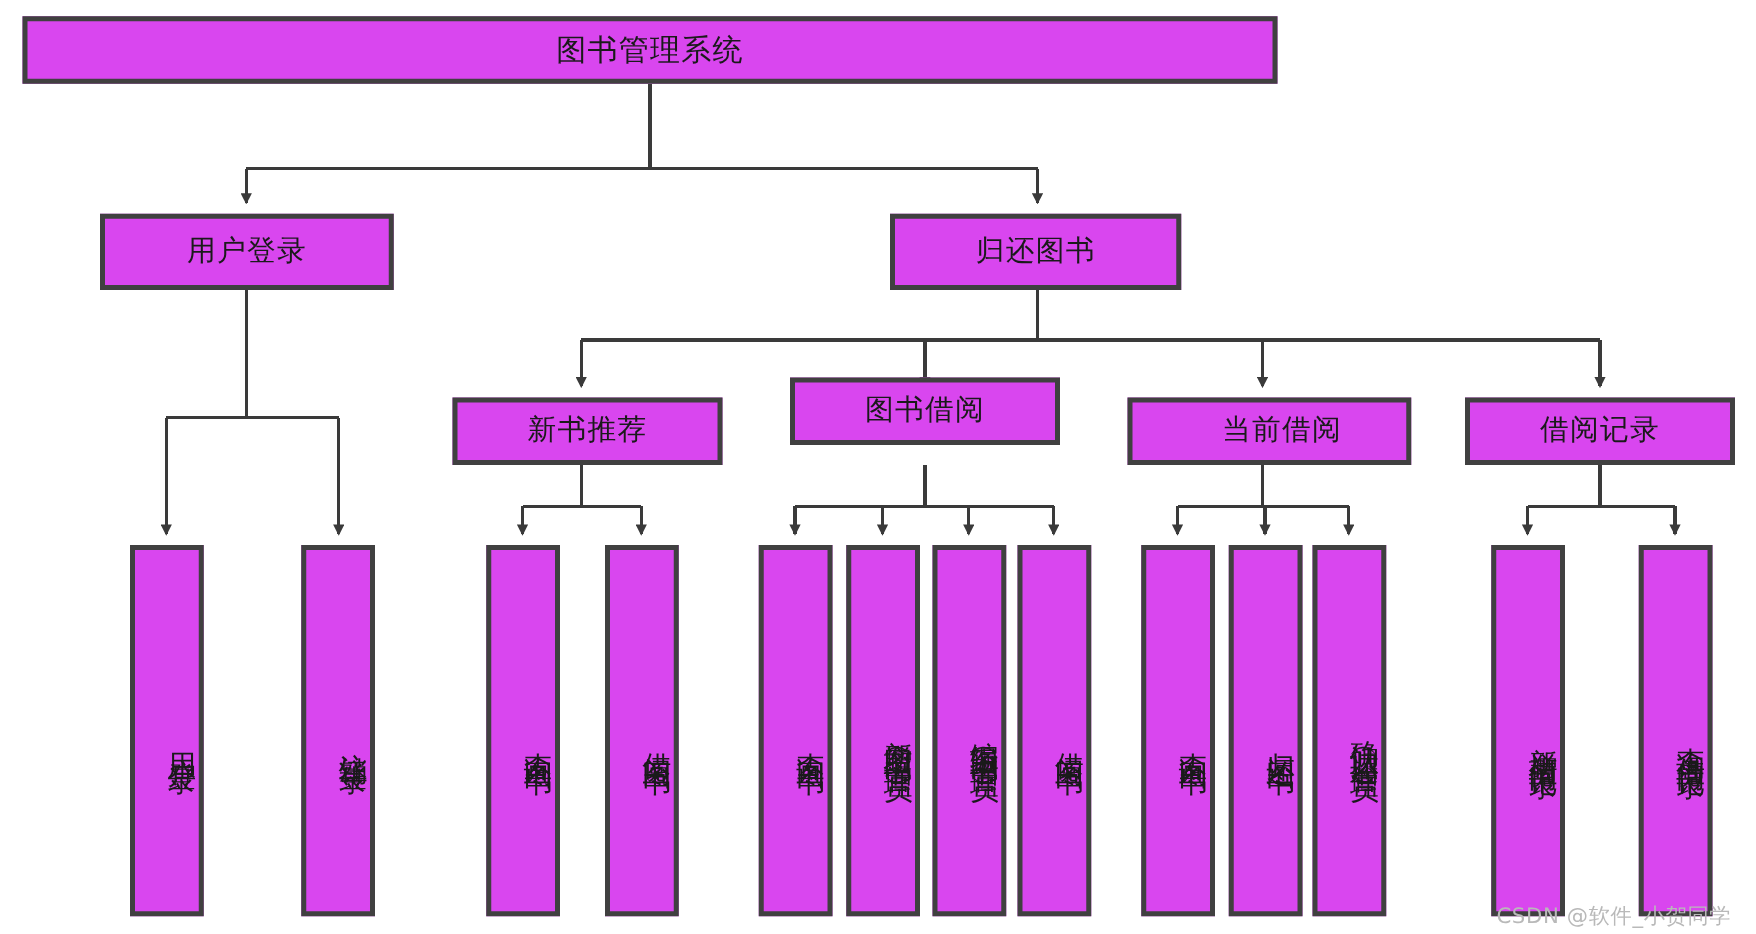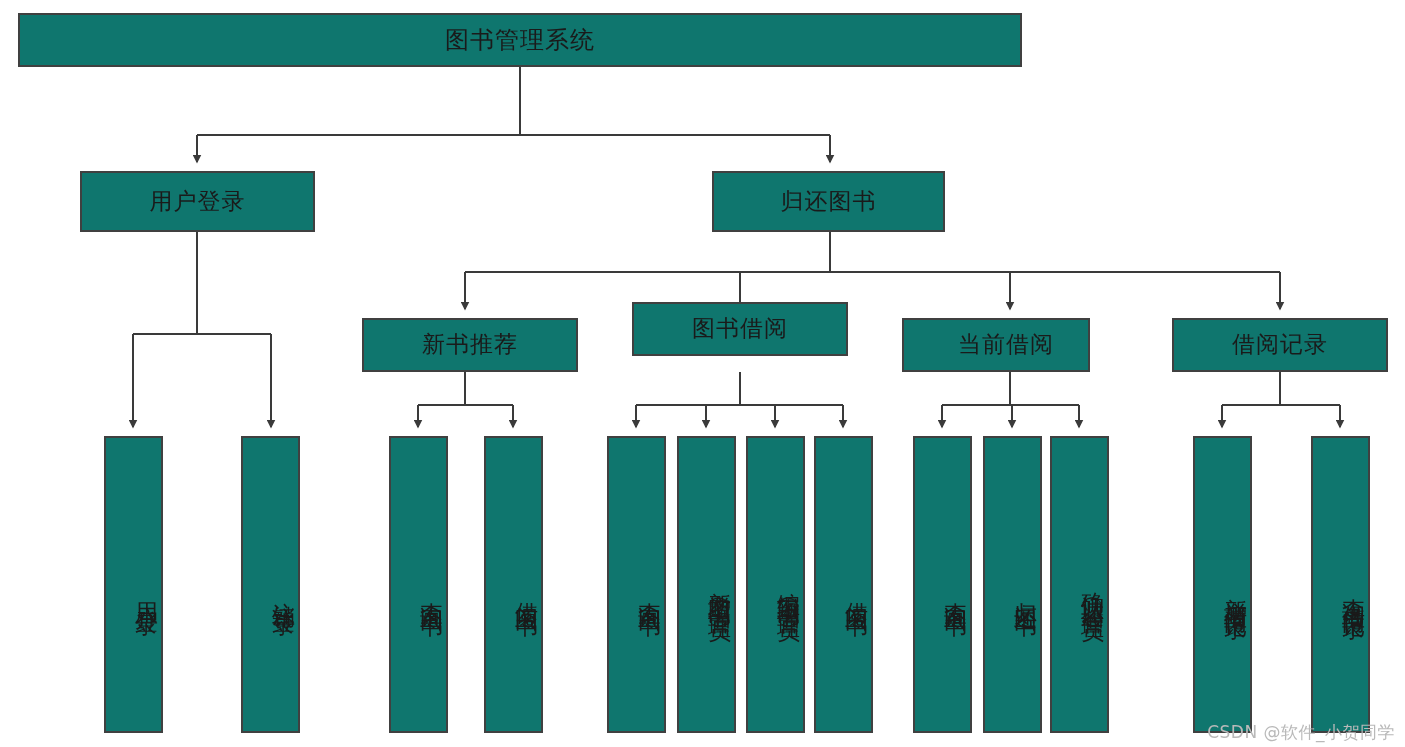--- a/index.html
+++ b/index.html
@@ -23,22 +23,22 @@
     position: absolute;
     left: 0;
     top: 0;
     width: 1405px;
     height: 747px;
     pointer-events: none;
   }
   .node {
     position: absolute;
     box-sizing: border-box;
-    background: #0f766e;
-    border: 2px solid #404040;
+    background: #d946ef;
+    border: 4px solid #404040;
     display: flex;
     align-items: center;
     justify-content: center;
     color: #1a1a1a;
   }
   .node-h {
     font-size: 23px;
     letter-spacing: 1px;
     line-height: 1.2;
   }
@@ -55,21 +55,21 @@
     align-items: flex-start;
     justify-content: center;
     white-space: nowrap;
     overflow: visible;
   }
   .node-leaf span {
     display: block;
   }
   .watermark {
     position: absolute;
-    right: 10px;
+    right: 20px;
     bottom: 3px;
     font-size: 17px;
     color: #b9b9b9;
     letter-spacing: 0.5px;
     white-space: nowrap;
     user-select: none;
   }
 </style>
 </head>
 <body>
@@ -126,21 +126,21 @@
     </g>
   </svg>
 
   <div class="node node-h node-root" style="left:18px; top:13px; width:1004px; height:54px;">图书管理系统</div>
 
   <div class="node node-h" style="left:80px; top:171px; width:235px; height:61px;">用户登录</div>
   <div class="node node-h" style="left:712px; top:171px; width:233px; height:61px;">归还图书</div>
 
   <div class="node node-h" style="left:362px; top:318px; width:216px; height:54px;">新书推荐</div>
   <div class="node node-h" style="left:632px; top:302px; width:216px; height:54px;">图书借阅</div>
-  <div class="node node-h" style="left:902px; top:318px; width:188px; height:54px;padding-left:20px;">当前借阅</div>
+  <div class="node node-h" style="left:902px; top:318px; width:227px; height:54px;padding-left:20px;">当前借阅</div>
   <div class="node node-h" style="left:1172px; top:318px; width:216px; height:54px;">借阅记录</div>
 
   <div class="node node-leaf" style="left:104px; top:436px; width:59px; height:297px;">
     <span>用户登录</span>
   </div>
   <div class="node node-leaf" style="left:241px; top:436px; width:59px; height:297px;">
     <span>注销登录</span>
   </div>
 
   <div class="node node-leaf" style="left:389px; top:436px; width:59px; height:297px;">

